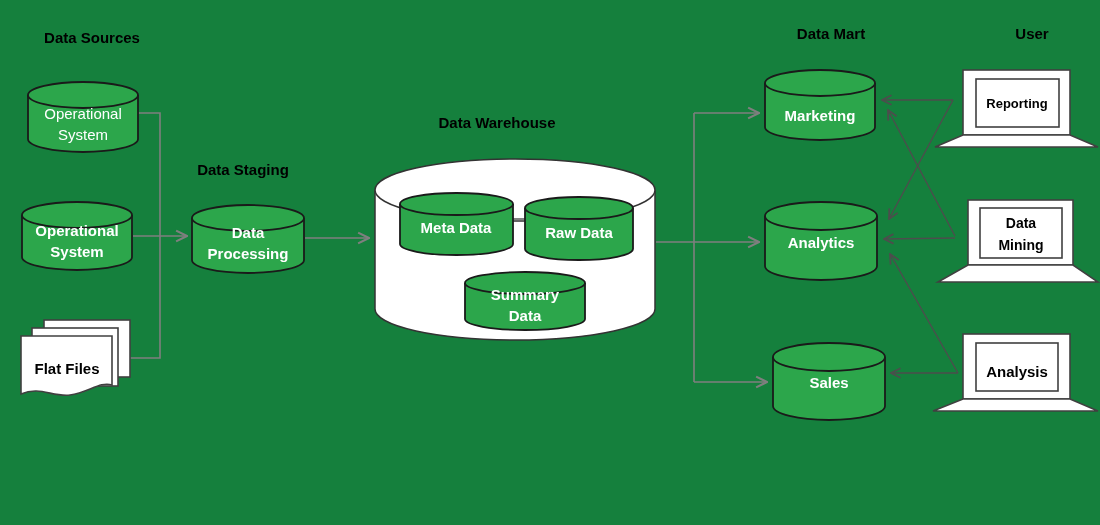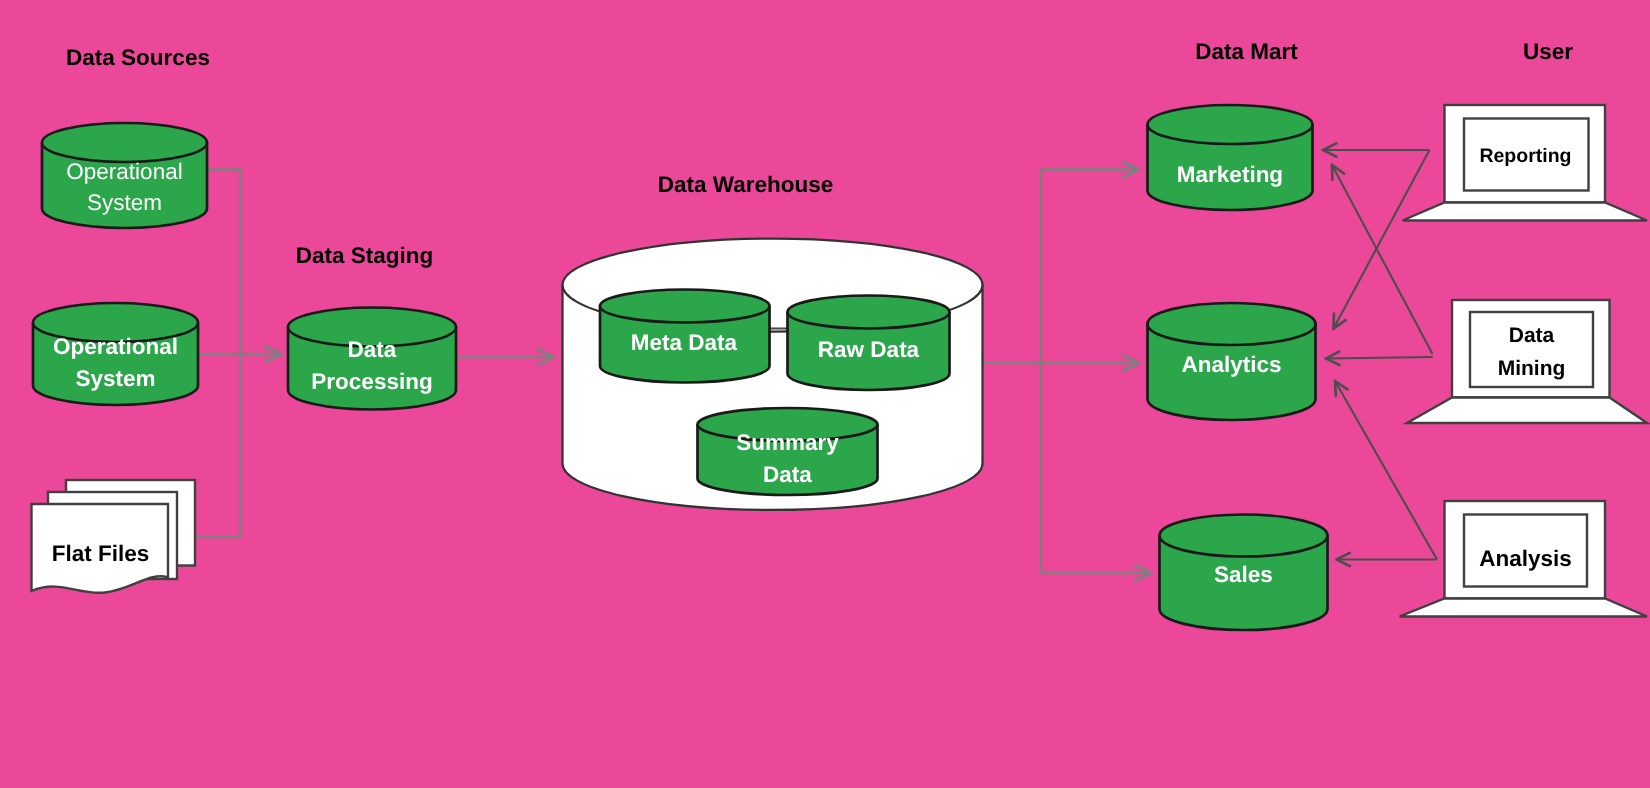--- a/index.html
+++ b/index.html
@@ -1,18 +1,18 @@
 <!DOCTYPE html>
 <html><head>
 <meta charset="utf-8">
 <style>
   html, body { margin: 0; padding: 0; background: #ffffff; }
   .stage {
     width: 1100px; height: 525px; position: relative;
-    background: #ec4899; overflow: hidden;
+    background: #15803d; overflow: hidden;
     font-family: "Liberation Sans", sans-serif;
   }
   svg text { font-family: "Liberation Sans", "DejaVu Sans", sans-serif; }
   .heading { font-size: 15px; font-weight: 700; fill: #000000; }
   .cyl-label { font-size: 15px; font-weight: 700; fill: #ffffff; }
   .cyl-label-light { font-size: 15px; font-weight: 400; fill: #ffffff; }
   .laptop-label { font-size: 14px; font-weight: 700; fill: #000000; }
   .file-label { font-size: 15px; font-weight: 700; fill: #000000; }
   .green-shape { fill: #2CA64B; stroke: #1a1a1a; stroke-width: 1.8; }
   .white-shape { fill: #ffffff; stroke: #333333; stroke-width: 1.5; }

